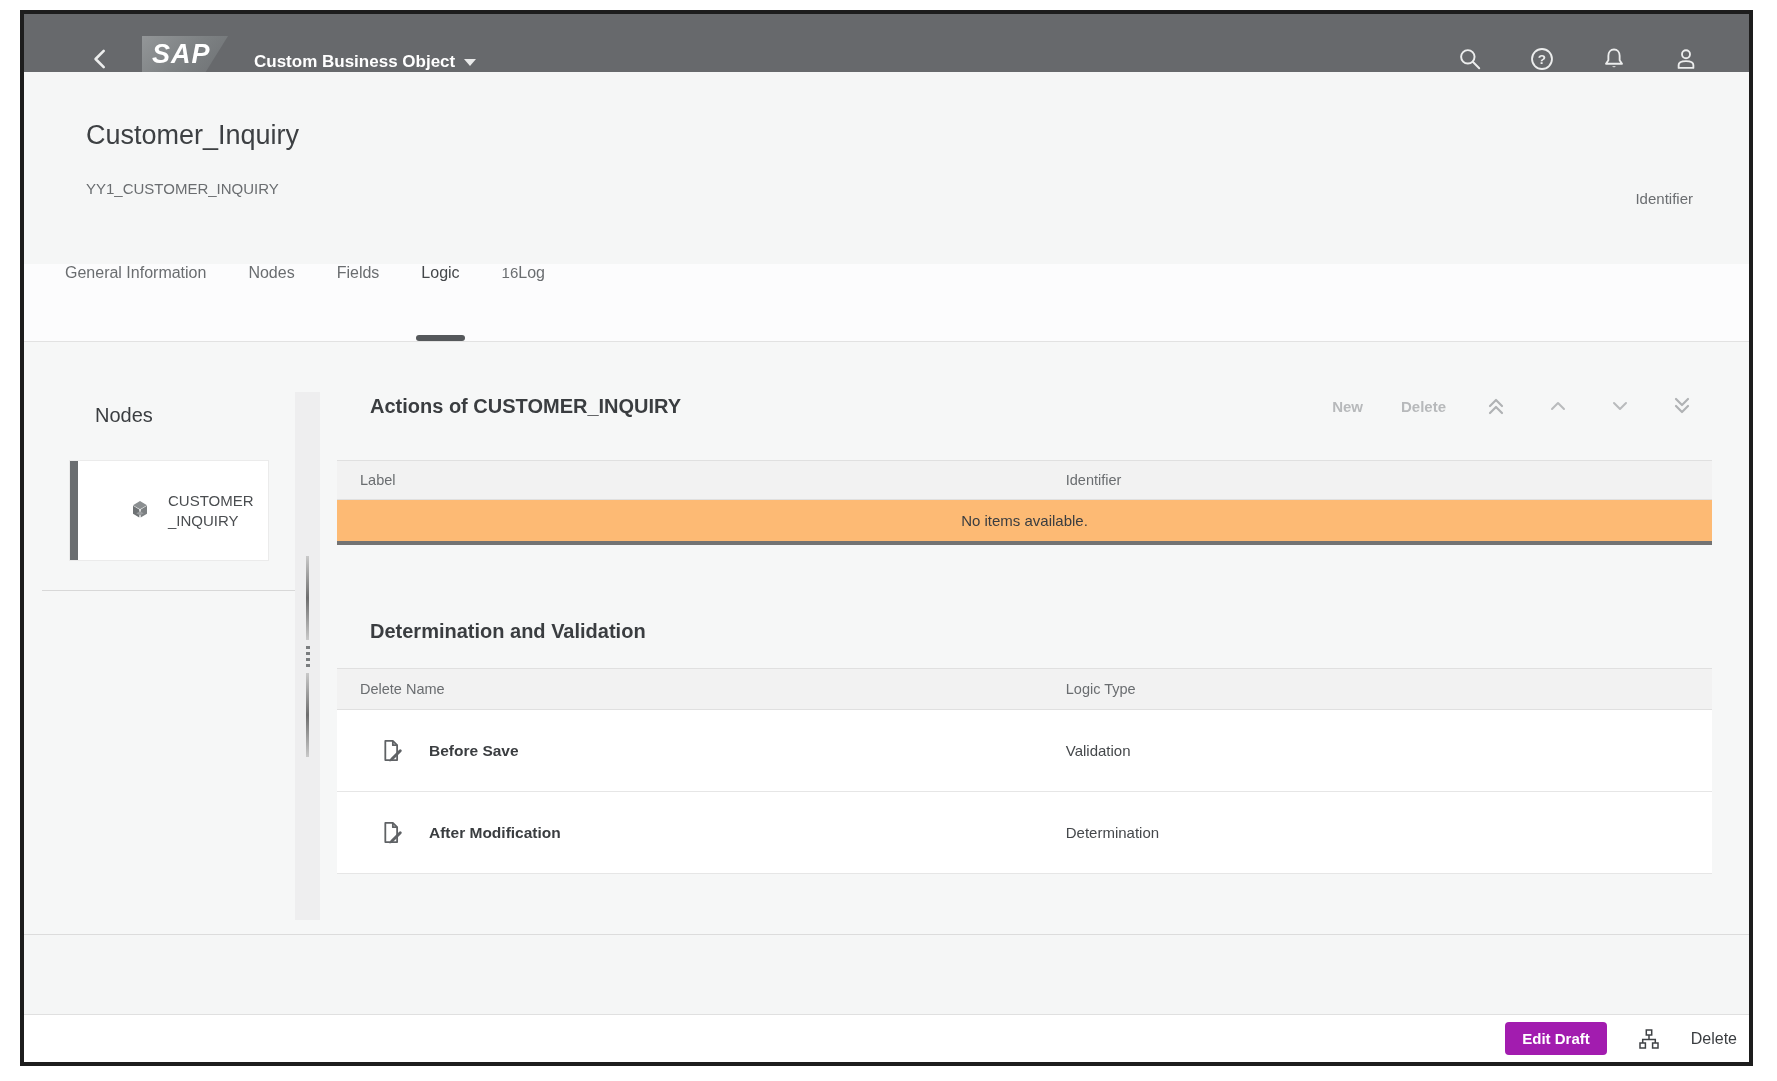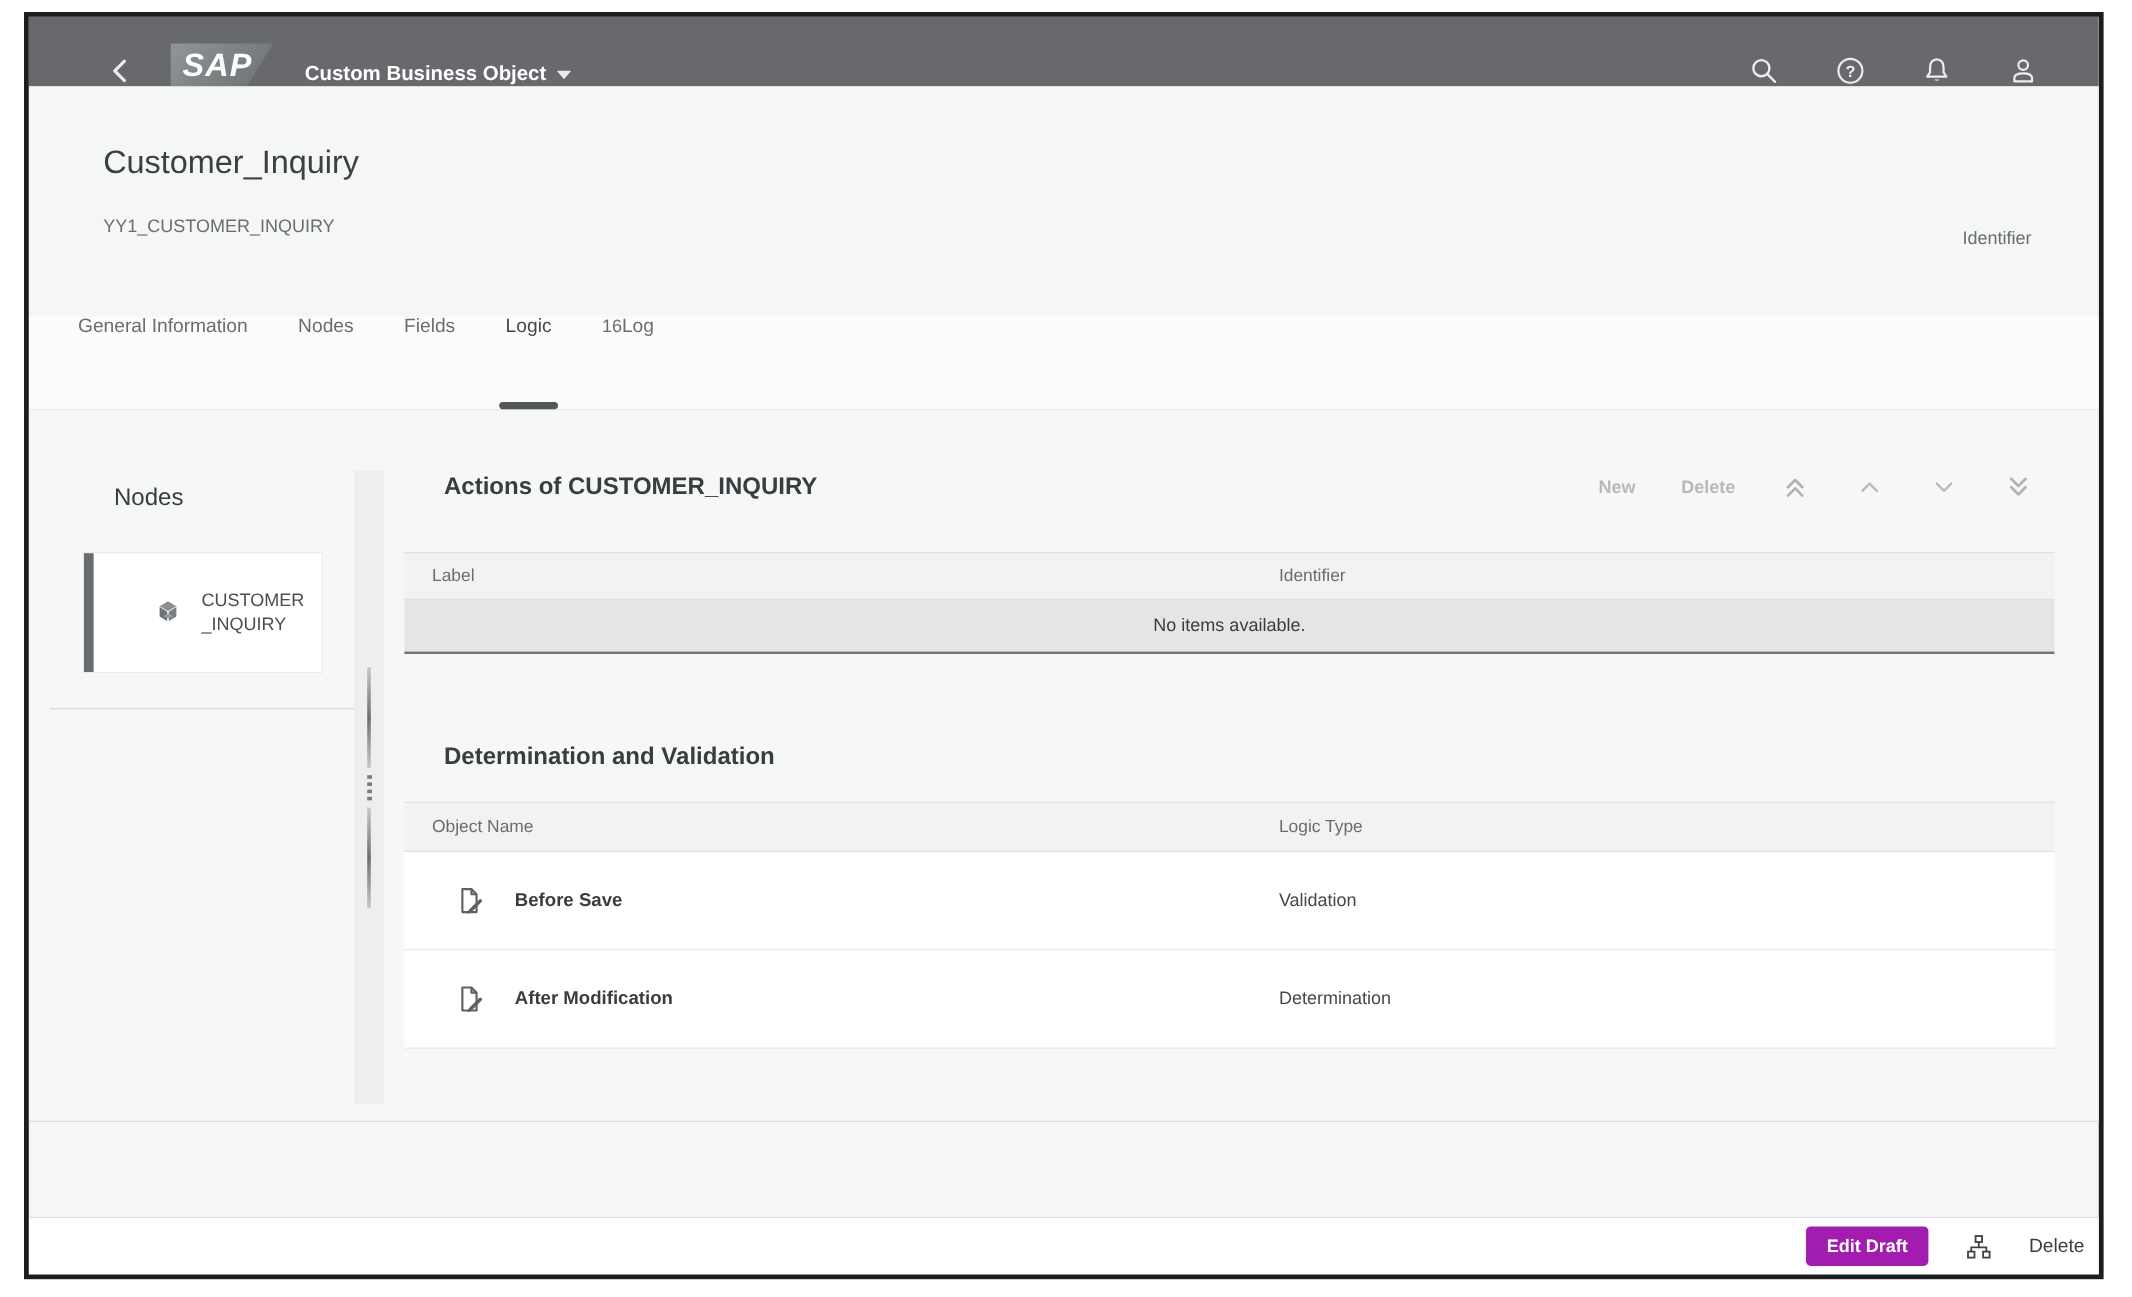--- a/index.html
+++ b/index.html
@@ -74,21 +74,21 @@
 
   .tbl { position: absolute; left: 17px; right: 37px; }
   .tbl-actions { top: 118px; }
   .tbl-logic { top: 326px; }
   .thead { display: flex; align-items: center; background: #f2f2f2;
            border-top: 1px solid #e0e0e0; border-bottom: 1px solid #e0e0e0; }
   .tbl-actions .thead { height: 40px; }
   .tbl-logic .thead { height: 42px; }
   .th-col1 { width: 53%; padding-left: 23px; font-size: 14.5px; color: #6a6d70; }
   .th-col2 { flex: 1; font-size: 14.5px; color: #6a6d70; }
-  .empty-row { height: 45px; background: #e5e5e5; border-bottom: 2px solid #737373;
+  .empty-row { height: 45px; background: #fdba74; border-bottom: 4px solid #737373;
                display: flex; align-items: center; justify-content: center;
                font-size: 15px; color: #3a3d40; }
   .trow { height: 82px; background: #ffffff; border-bottom: 1px solid #e6e6e6;
           display: flex; align-items: center; cursor: pointer; }
   .trow .cell1 { width: 53%; display: flex; align-items: center; padding-left: 41px; }
   .trow .cell2 { flex: 1; font-size: 15px; color: #45484b; }
   .row-icon { width: 27px; height: 27px; flex: 0 0 27px; }
   .row-name { margin-left: 24px; font-size: 15.5px; font-weight: 700; color: #3a3d40; }
 
   
@@ -224,21 +224,21 @@
         </div>
         <div class="empty-row">No items available.</div>
       </div>
 
       <div class="section-header sh-logic">
         <div class="section-title">Determination and Validation</div>
       </div>
 
       <div class="tbl tbl-logic">
         <div class="thead">
-          <div class="th-col1">Object Name</div>
+          <div class="th-col1">Delete Name</div>
           <div class="th-col2">Logic Type</div>
         </div>
 
         <div class="trow">
           <div class="cell1">
             <svg class="row-icon" viewBox="0 0 24 24">
               <path d="M6.5 3.5 H13.2 L17 7.3 V20.5 H6.5 Z" fill="none" stroke="#5f6265" stroke-width="1.6" stroke-linejoin="round"></path>
               <path d="M13.2 3.5 V7.3 H17" fill="none" stroke="#5f6265" stroke-width="1.6" stroke-linejoin="round"></path>
               <line x1="12.4" y1="19.6" x2="19.8" y2="12.2" stroke="#5f6265" stroke-width="2.6" stroke-linecap="round"></line>
               <polygon points="10.2,21.8 12.8,21.1 10.9,19.2" fill="#5f6265"></polygon>

